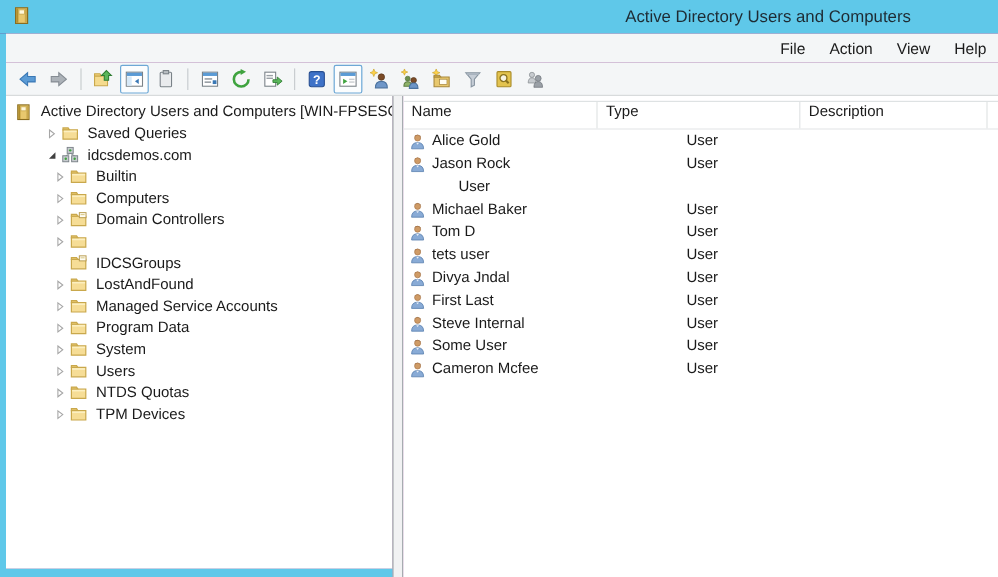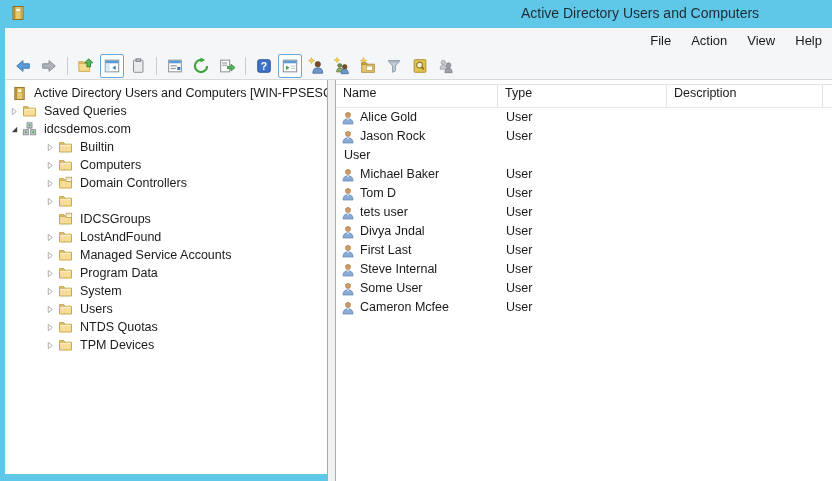--- a/index.html
+++ b/index.html
@@ -33,32 +33,32 @@
   .list-pane { position:absolute; left:336px; top:80px; width:496px; height:401px; background:#fff; overflow:hidden; padding-top:4px; }
 
   
   .tree-row { height:18px; display:flex; align-items:center; font-size:12.5px; color:#1A1A1A; white-space:nowrap; cursor:default; }
   .tree-row .arrow { width:12px; height:12px; flex:0 0 12px; display:flex; align-items:center; justify-content:center; }
   .tree-row .ticon { width:15px; height:14px; flex:0 0 15px; margin:0 3px 0 2px; }
   .tree-row .ticon svg, .tree-row .arrow svg { display:block; }
   .tree-label { padding:1px 3px; border:1px solid transparent; }
   .tree-label.sel { background:#ECECEC; border:1px solid #CFCFCF; }
   .lvl0 { padding-left:5px; }
-  .lvl1 { padding-left:3px; }
+  .lvl1 { padding-left:32px; }
   .lvl2 { padding-left:39px; }
 
   
   .lheader { display:grid; grid-template-columns:162px 169px 156px 1fr; height:24px; border-top:1px solid #DEE2E3; border-bottom:1px solid #E6E8E9; }
   .hcell { font-size:12.5px; color:#1A1A1A; line-height:17px; padding-left:7px; border-right:1px solid #E1E4E5; cursor:default; }
   .hcell:last-child { border-right:none; }
-  .lrow { display:grid; grid-template-columns:162px 169px 156px 1fr; height:19px; cursor:default; }
+  .lrow { display:grid; grid-template-columns:162px 169px 156px 1fr; height:19px; cursor:default;gap:28px; }
   .lcell { font-size:12.5px; color:#1A1A1A; line-height:19px; white-space:nowrap; overflow:hidden; }
   .lcell.name { display:flex; align-items:center; padding-left:5px; }
   .lcell.name .uic { width:14px; height:14px; margin-right:5px; flex:0 0 14px; }
-  .lcell.type { padding-left:8px; }
+  .lcell.type { padding-left:8px;margin-left:38px; }
   .lcell.desc { padding-left:10px; }
 </style>
 </head>
 <body>
 
 <div class="window">
 
   <div class="titlebar">
     <span class="app-ic">
       <svg viewBox="0 0 16 16" width="16" height="16">

